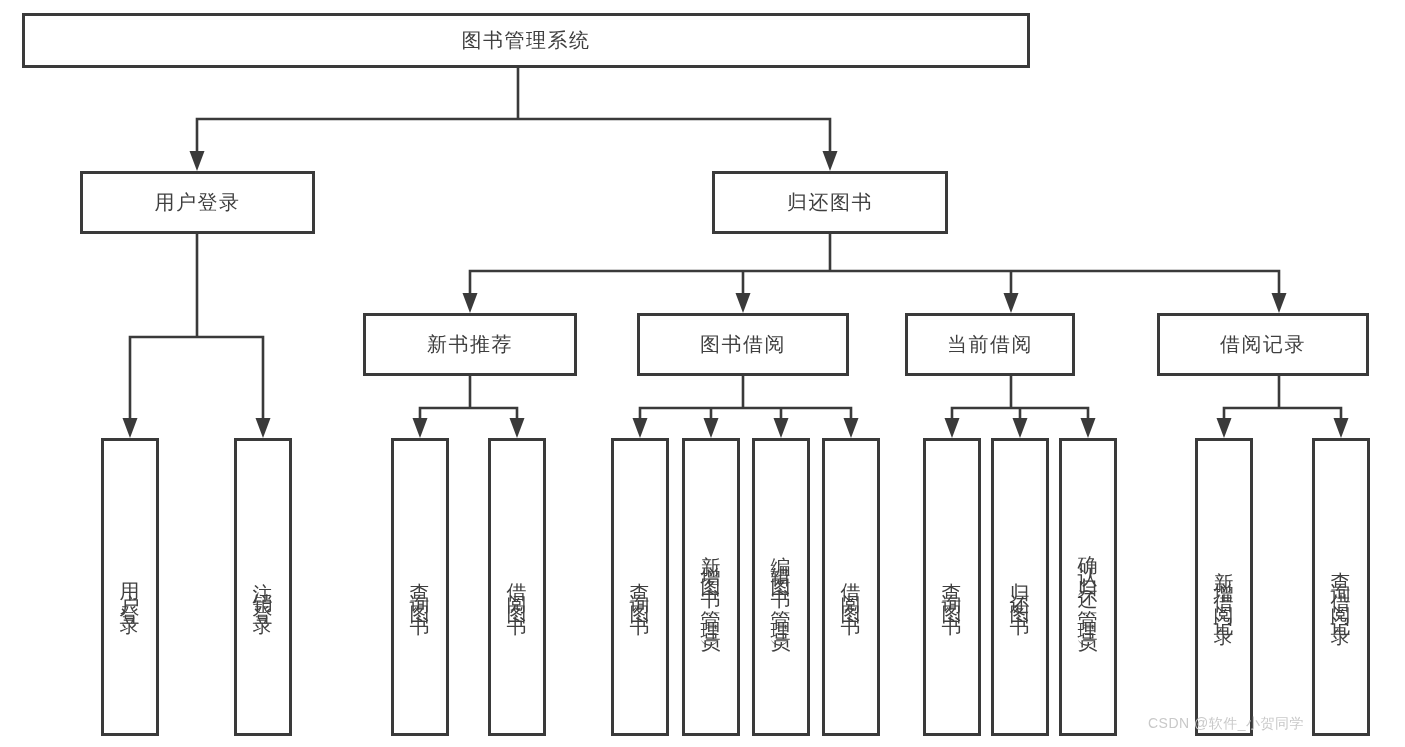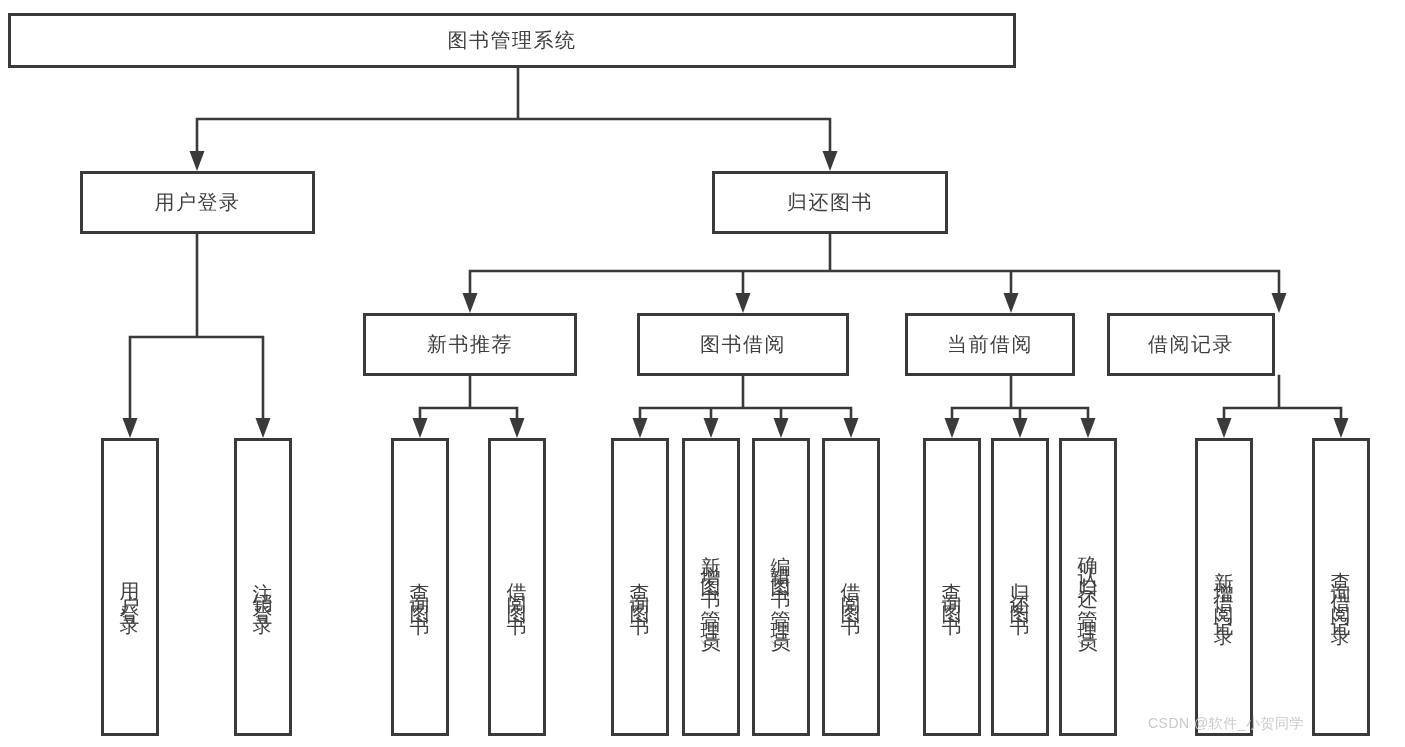--- a/index.html
+++ b/index.html
@@ -55,29 +55,29 @@
       <polygon points="843.5,418 858.5,418 851,438" fill="#3a3a3a"></polygon>
       <path d="M1011 376 V408 M952 408 H1088 M952 408 V423 M1020 408 V423 M1088 408 V423" fill="none" stroke="#3a3a3a" stroke-width="2.6" stroke-linecap="square"></path>
       <polygon points="944.5,418 959.5,418 952,438" fill="#3a3a3a"></polygon>
       <polygon points="1012.5,418 1027.5,418 1020,438" fill="#3a3a3a"></polygon>
       <polygon points="1080.5,418 1095.5,418 1088,438" fill="#3a3a3a"></polygon>
       <path d="M1279 376 V408 M1224 408 H1341 M1224 408 V423 M1341 408 V423" fill="none" stroke="#3a3a3a" stroke-width="2.6" stroke-linecap="square"></path>
       <polygon points="1216.5,418 1231.5,418 1224,438" fill="#3a3a3a"></polygon>
       <polygon points="1333.5,418 1348.5,418 1341,438" fill="#3a3a3a"></polygon>
     </svg>
 
-  <div class="node" style="left:8px;top:13px;width:1008px;height:55px;">图书管理系统</div>
+  <div class="node" style="left:22px;top:13px;width:1008px;height:55px;">图书管理系统</div>
 
   <div class="node" style="left:80px;top:171px;width:235px;height:63px;">用户登录</div>
   <div class="node" style="left:712px;top:171px;width:236px;height:63px;">归还图书</div>
 
   <div class="node" style="left:363px;top:313px;width:214px;height:63px;">新书推荐</div>
   <div class="node" style="left:637px;top:313px;width:212px;height:63px;">图书借阅</div>
   <div class="node" style="left:905px;top:313px;width:170px;height:63px;">当前借阅</div>
-  <div class="node" style="left:1107px;top:313px;width:168px;height:63px;">借阅记录</div>
+  <div class="node" style="left:1157px;top:313px;width:212px;height:63px;">借阅记录</div>
 
   <div class="node leaf" style="left:101px;top:438px;width:58px;height:298px;">用户登录</div>
   <div class="node leaf" style="left:234px;top:438px;width:58px;height:298px;">注销登录</div>
 
   <div class="node leaf" style="left:391px;top:438px;width:58px;height:298px;">查询图书</div>
   <div class="node leaf" style="left:488px;top:438px;width:58px;height:298px;">借阅图书</div>
 
   <div class="node leaf" style="left:611px;top:438px;width:58px;height:298px;">查询图书</div>
   <div class="node leaf" style="left:682px;top:438px;width:58px;height:298px;">新增图书（管理员）</div>
   <div class="node leaf" style="left:752px;top:438px;width:58px;height:298px;">编辑图书（管理员）</div>

